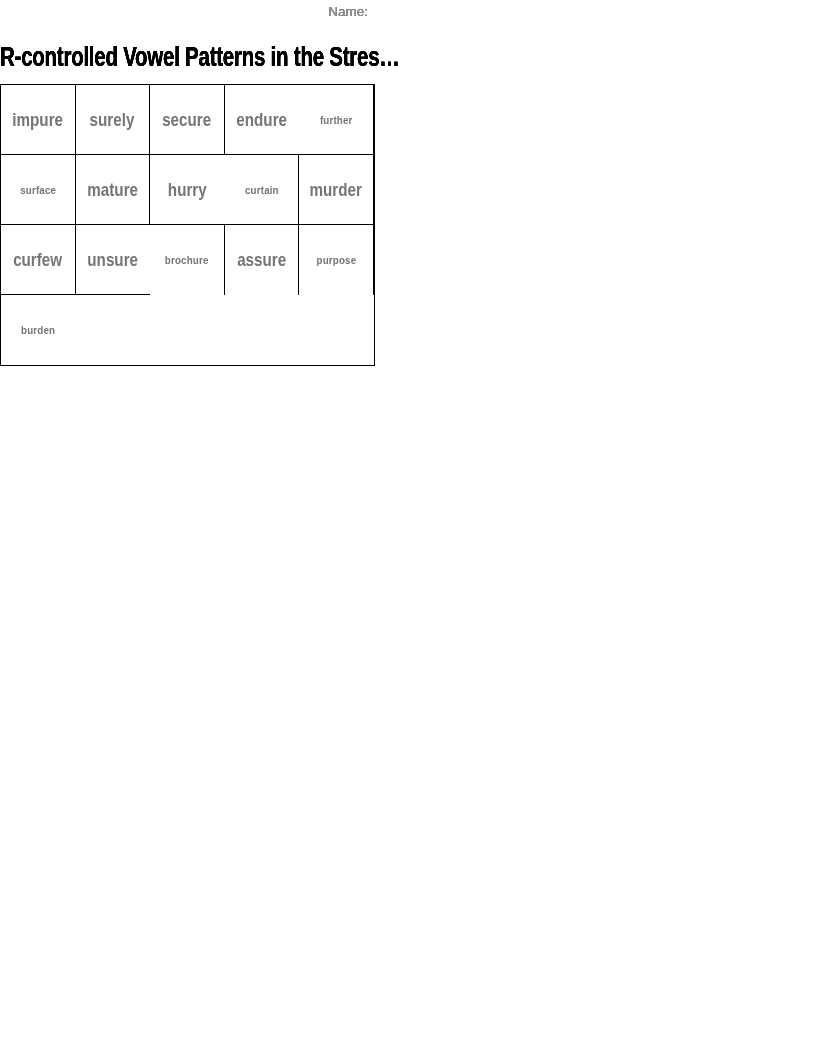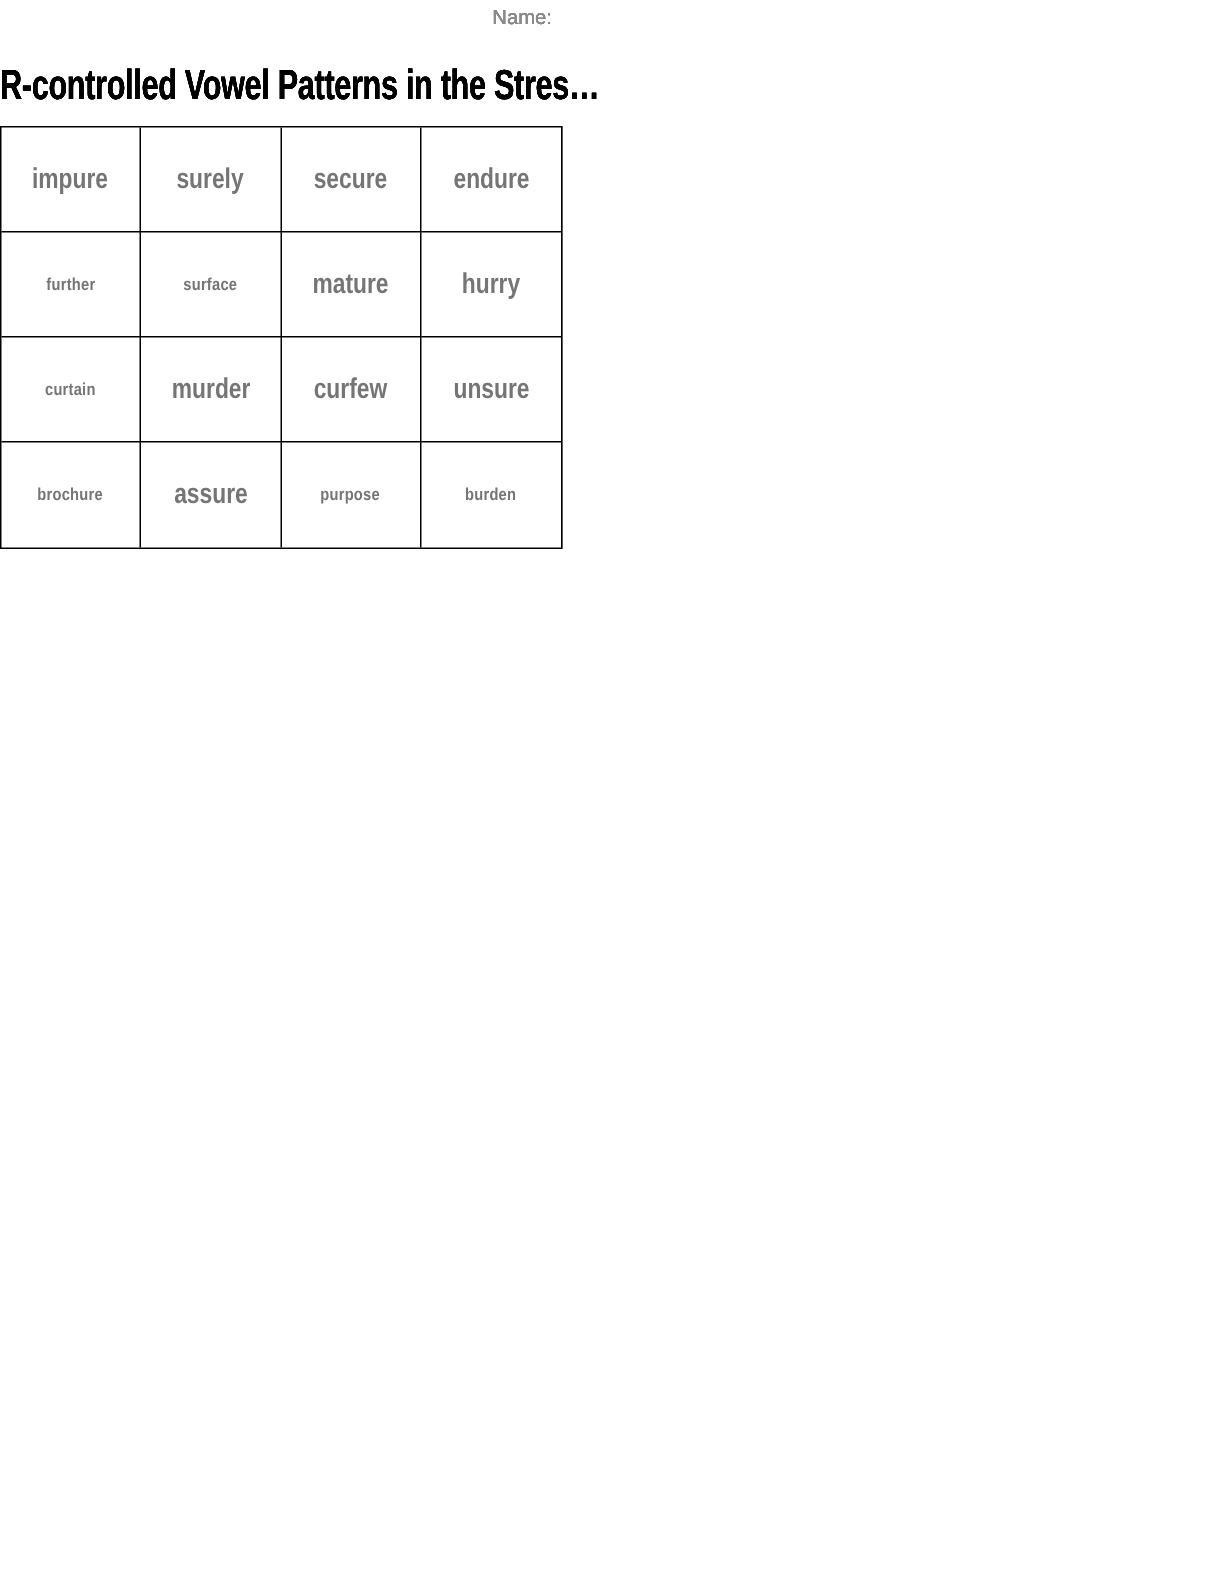--- a/index.html
+++ b/index.html
@@ -33,21 +33,21 @@
     font-size:28px; font-weight:bold; color:var(--title-color,#000);
     white-space:nowrap; letter-spacing:-0.3px;
   }
   .title .cond {
     display:inline-block; transform:scaleX(0.73); transform-origin:0 50%;
   }
 
   .grid {
     position:absolute; top:84px; left:0; width:373px; height:280px;
     display:grid;
-    grid-template-columns:repeat(4,1fr);
+    grid-template-columns:repeat(5,1fr);
     grid-template-rows:repeat(4,1fr);
     border:1.6px solid var(--border-color,#000);
     box-sizing:content-box; background:#fff;
   }
   .cell {
     border-right:1.3px solid var(--border-color,#000);
     border-bottom:1.3px solid var(--border-color,#000);
     display:flex; align-items:center; justify-content:center;
     overflow:hidden;
   }

